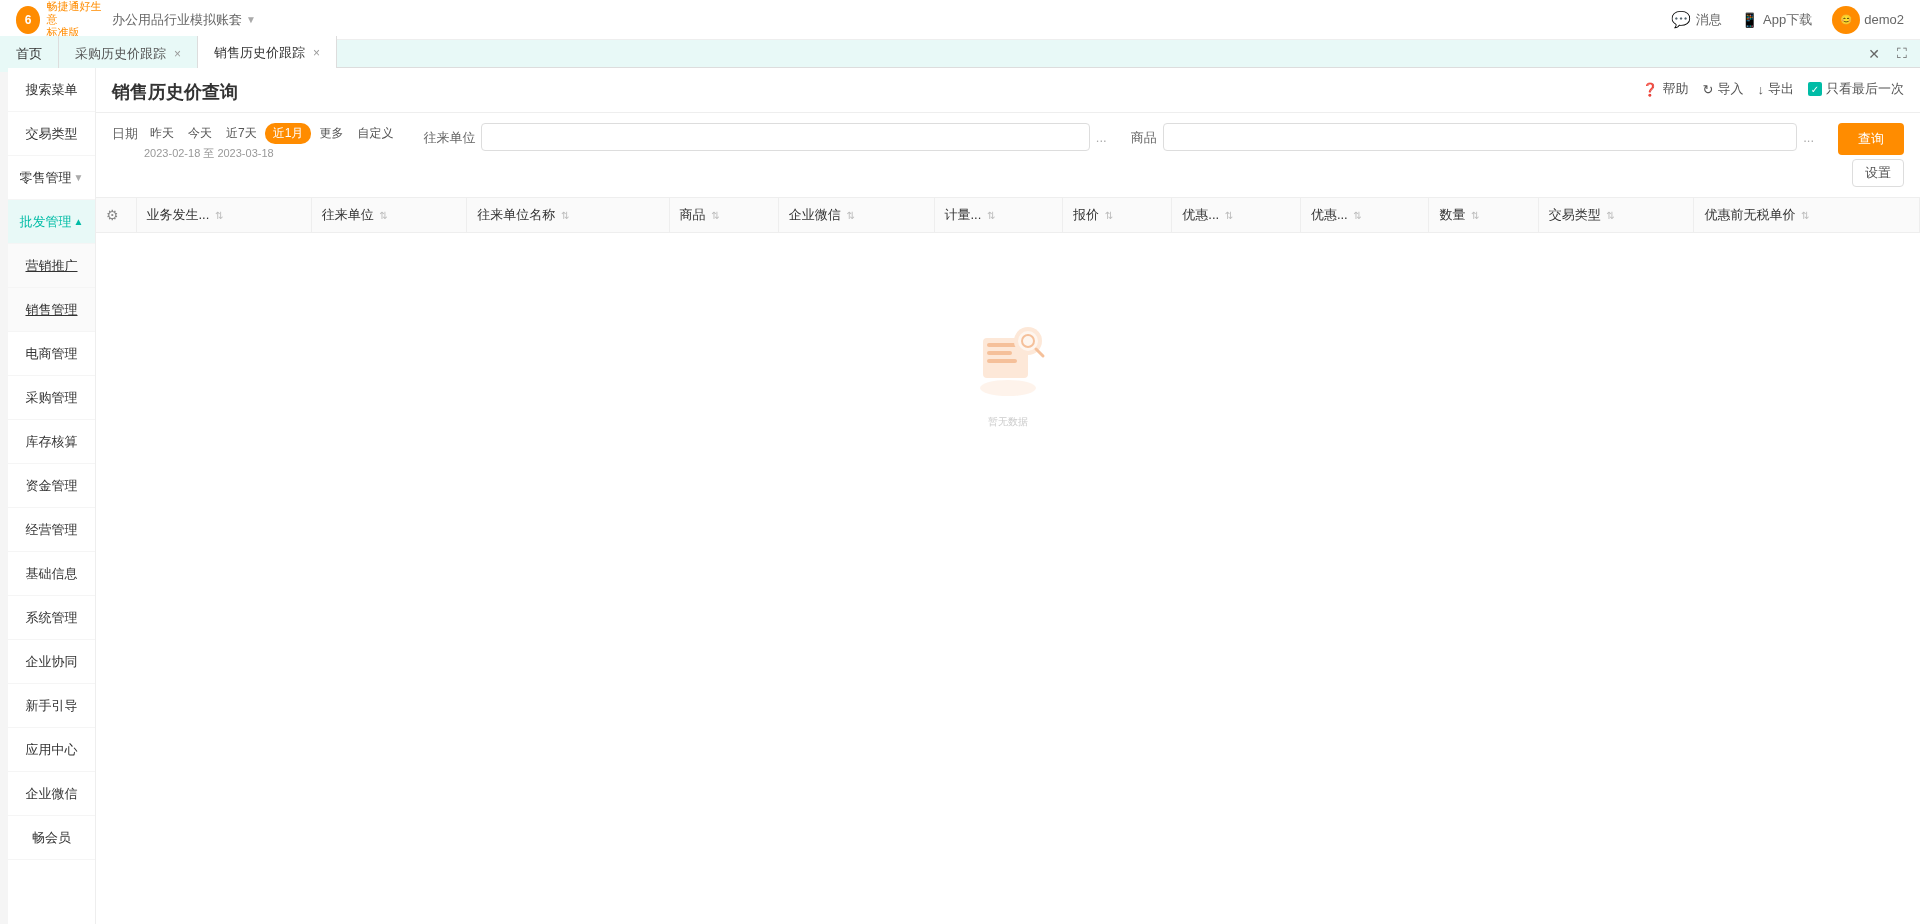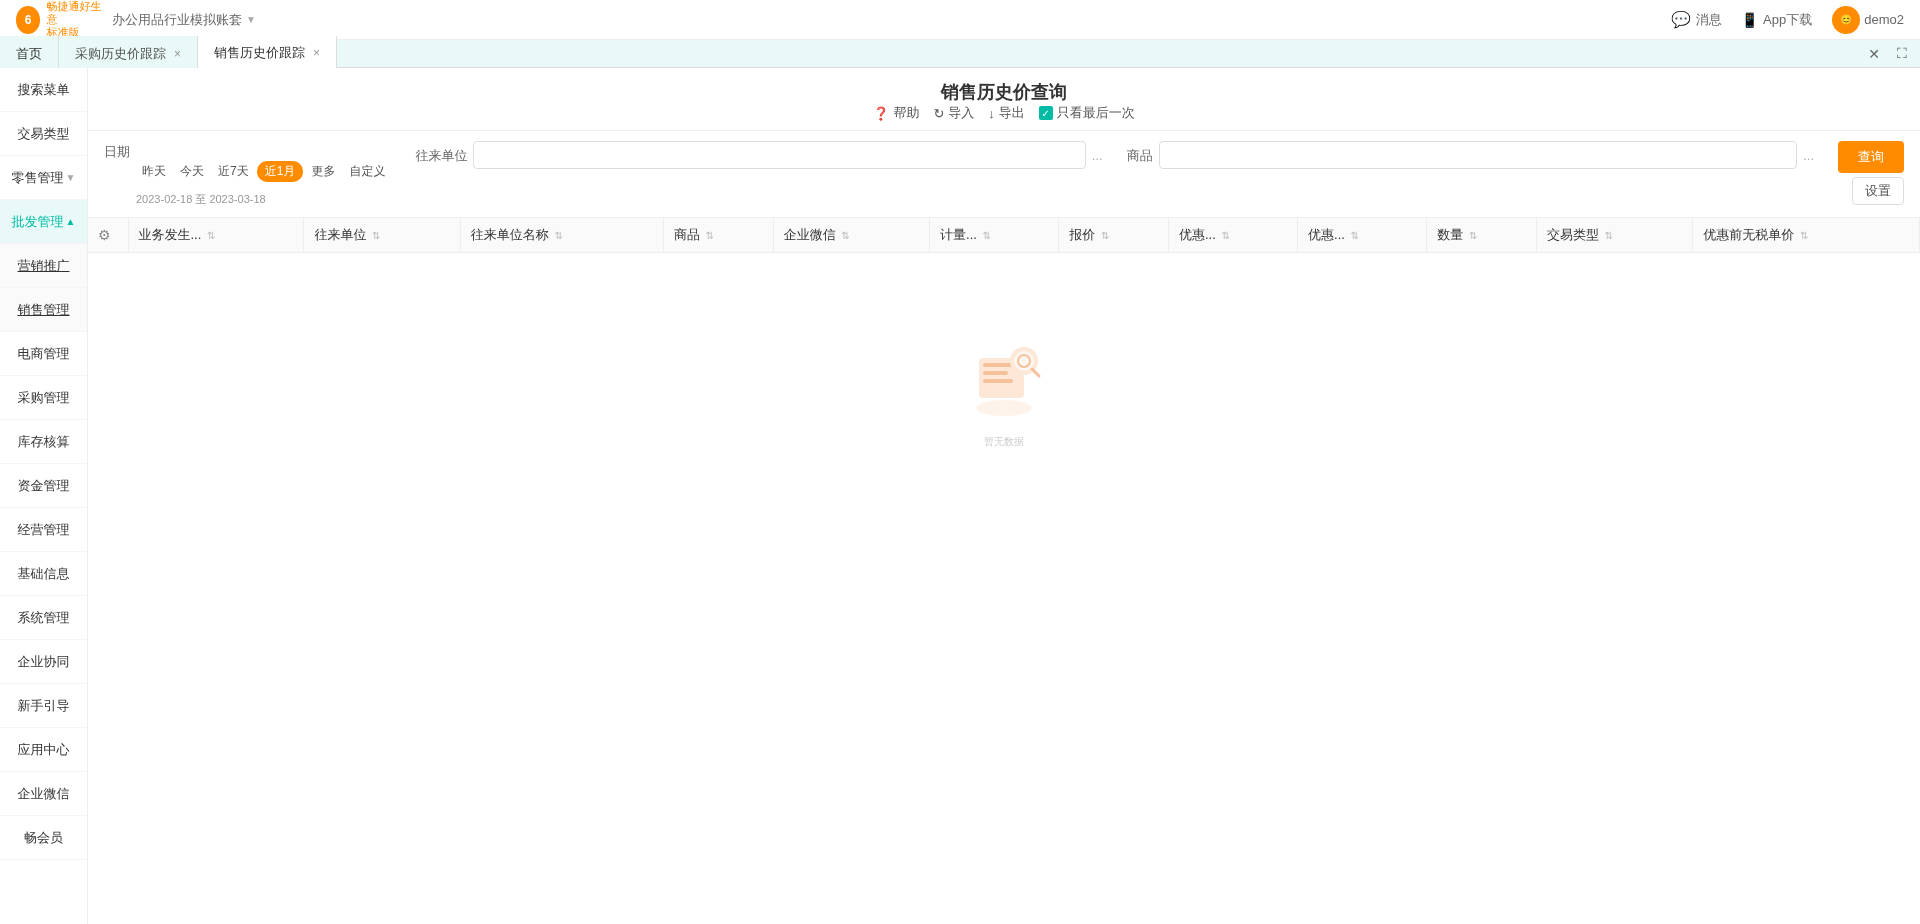--- a/index.html
+++ b/index.html
@@ -130,20 +130,21 @@
       color: #666;
       cursor: pointer;
       font-size: 14px;
     }
 
     
     .main-layout {
       display: flex;
       flex: 1;
       overflow: hidden;
+      padding-left: 8px;
     }
 
     
     .sidebar {
       width: 88px;
       background: #fff;
       border-right: 1px solid #eee;
       display: flex;
       flex-direction: column;
       flex-shrink: 0;
@@ -180,24 +181,23 @@
       flex-direction: column;
       overflow: hidden;
       background: #fff;
     }
 
     
     .page-header {
       padding: 12px 16px 8px 16px;
       border-bottom: 1px solid #eee;
       display: flex;
-      align-items: center;
+      align-items: flex-start;
       justify-content: space-between;
       background: #fff;
-      flex-direction: column;
     }
     .page-title {
       font-size: 18px;
       font-weight: bold;
       color: #333;
     }
     .page-actions {
       display: flex;
       align-items: center;
       gap: 14px;
@@ -486,21 +486,21 @@
           <span>只看最后一次</span>
         </div>
       </div>
     </div>
 
     <div style="padding: 10px 16px; background:#fff; border-bottom:1px solid #eee;">
       <div style="display:flex; align-items:flex-start; gap:24px;">
 
         <div style="display:flex; align-items:flex-start; gap:6px;">
           <span class="filter-label">日期</span>
-          <div style="display:flex;flex-direction:column;gap:10px;margin-top:20px;">
+          <div style="display:flex;flex-direction:column;gap:2px;">
             <div style="display:flex;align-items:center;gap:2px;">
               <button class="date-btn">昨天</button>
               <button class="date-btn">今天</button>
               <button class="date-btn">近7天</button>
               <button class="date-btn active">近1月</button>
               <button class="date-btn">更多</button>
               <button class="date-btn">自定义</button>
             </div>
             <div class="date-range-text">2023-02-18 至 2023-03-18</div>
           </div>

